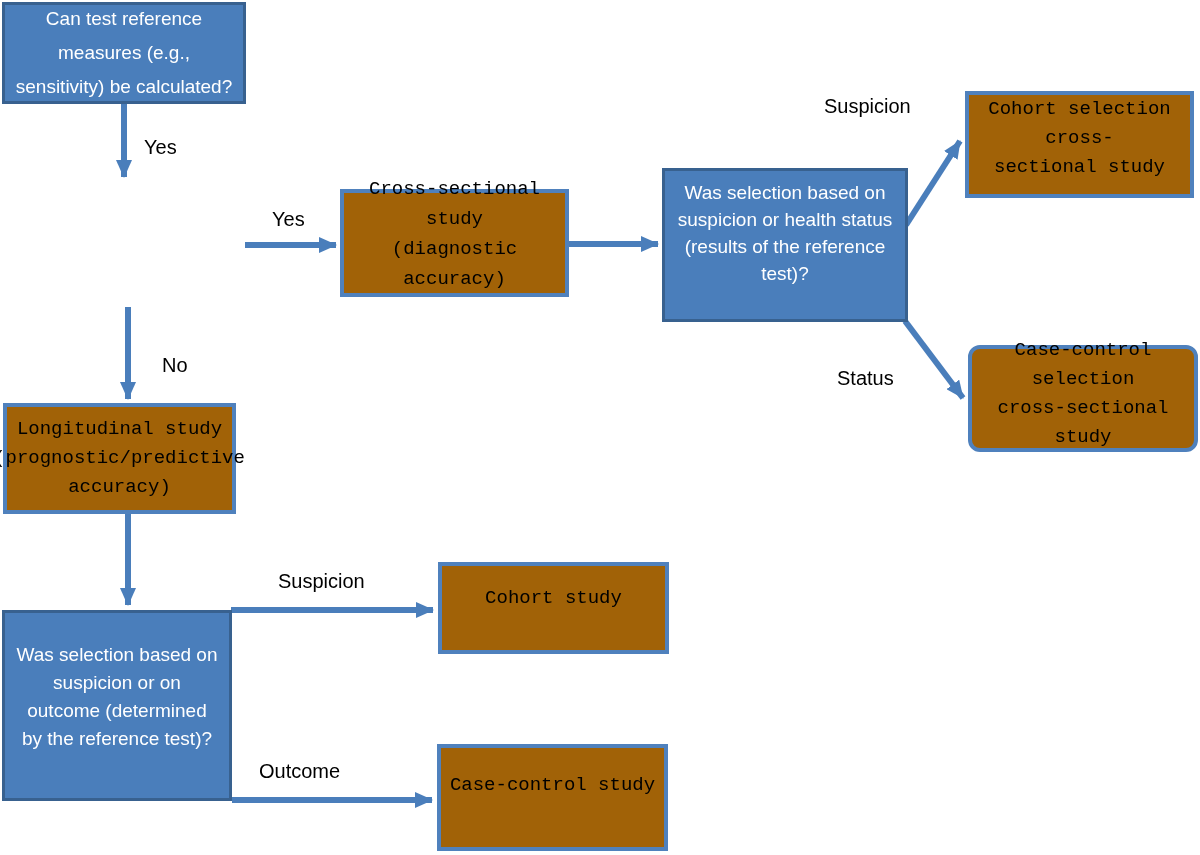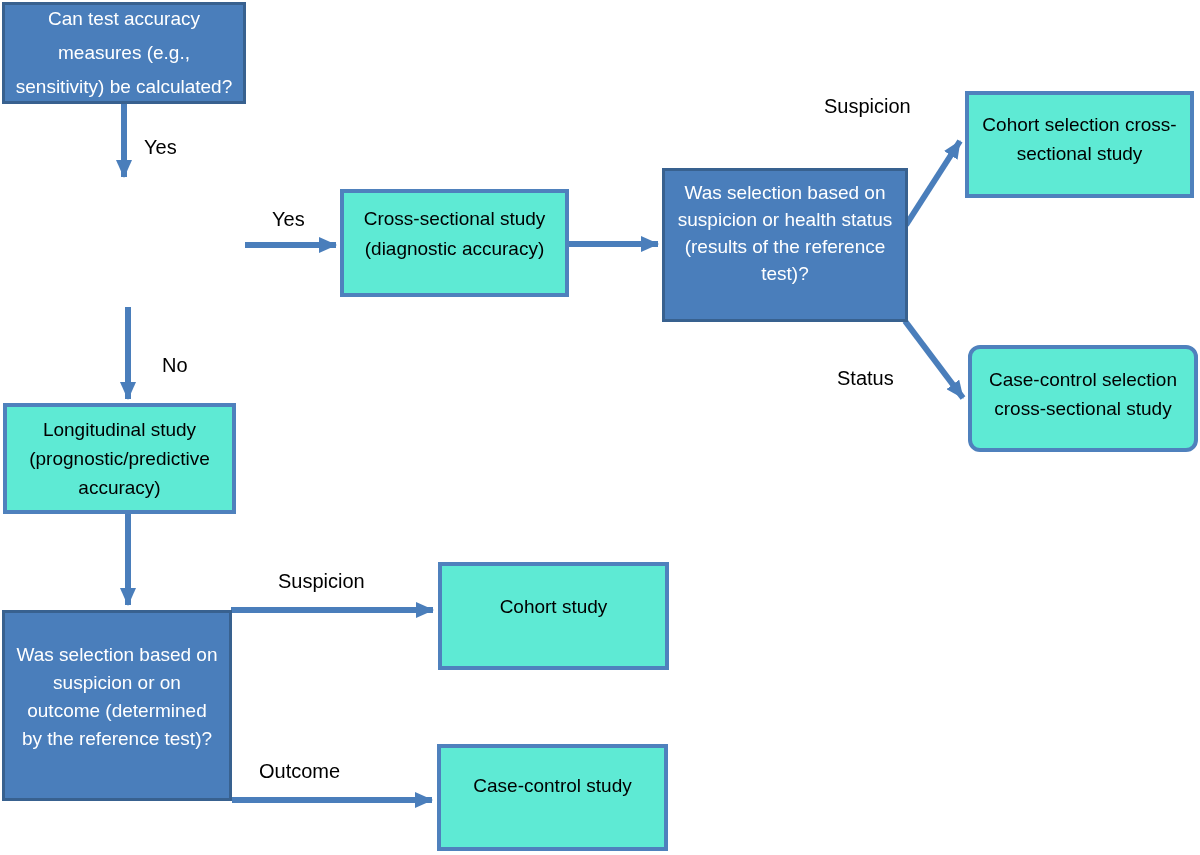--- a/index.html
+++ b/index.html
@@ -33,40 +33,41 @@
     text-align:center;
     white-space:pre-line;
     font-size:19px;
   }
   .box.question{
     background:var(--node-fill);
     border:3px solid var(--node-border);
     color:var(--node-text);
   }
   .box.outcome{
-    background:#5eead4;
+    background:#a16207;
     border:4px solid var(--outcome-node-border);
     color:var(--outcome-text);
+    font-family:Liberation Mono, monospace;
   }
   .edge-label{
     position:absolute;
     color:var(--label-text);
     font-size:20px;
     white-space:nowrap;
   }
   
   #node-can-test-accuracy   {left:2px;   top:2px;   width:244px; height:102px; line-height:34px;}
   #node-index-test-purpose  {left:2px;   top:182px; width:244px; height:126px; line-height:29px;}
   #node-cross-sectional     {left:340px; top:189px; width:229px; height:108px; line-height:30px; padding-bottom:18px;}
   #node-selection-health    {left:662px; top:168px; width:246px; height:154px; line-height:27px; padding-bottom:24px;}
   #node-cohort-selection    {left:965px; top:91px;  width:229px; height:107px; line-height:29px; padding-bottom:12px;}
   #node-case-control-sel    {left:968px; top:345px; width:230px; height:107px; line-height:29px; padding-bottom:10px;border-radius:12px;}
   #node-longitudinal        {left:3px;   top:403px; width:233px; height:111px; line-height:29px;}
   #node-selection-outcome   {left:2px;   top:610px; width:230px; height:191px; line-height:28px; padding-bottom:18px;}
-  #node-cohort-study        {left:438px; top:562px; width:231px; height:108px; line-height:29px; padding-bottom:20px;}
+  #node-cohort-study        {left:438px; top:562px; width:231px; height:92px; line-height:29px; padding-bottom:20px;}
   #node-case-control-study  {left:437px; top:744px; width:231px; height:107px; line-height:29px; padding-bottom:24px;}
   
   #label-yes-top          {left:144px; top:136px;}
   #label-yes-right        {left:272px; top:208px;}
   #label-no               {left:162px; top:354px;}
   #label-suspicion-upper  {left:824px; top:95px;}
   #label-status           {left:837px; top:367px;}
   #label-suspicion-lower  {left:278px; top:570px;}
   #label-outcome          {left:259px; top:760px;}
 </style>
@@ -85,21 +86,21 @@
     <line class="arrow-line" x1="245" y1="245" x2="336" y2="245" marker-end="url(#arrowhead)"></line>
     <line class="arrow-line" x1="568" y1="244" x2="658" y2="244" marker-end="url(#arrowhead)"></line>
     <line class="arrow-line" x1="906" y1="225" x2="960" y2="141" marker-end="url(#arrowhead)"></line>
     <line class="arrow-line" x1="905" y1="321" x2="963" y2="398" marker-end="url(#arrowhead)"></line>
     <line class="arrow-line" x1="128" y1="307" x2="128" y2="399" marker-end="url(#arrowhead)"></line>
     <line class="arrow-line" x1="128" y1="513" x2="128" y2="605" marker-end="url(#arrowhead)"></line>
     <line class="arrow-line" x1="231" y1="610" x2="433" y2="610" marker-end="url(#arrowhead)"></line>
     <line class="arrow-line" x1="232" y1="800" x2="432" y2="800" marker-end="url(#arrowhead)"></line>
   </svg>
 
-  <div class="box question" id="node-can-test-accuracy">Can test accuracy
+  <div class="box question" id="node-can-test-accuracy">Can test reference
 measures (e.g.,
 sensitivity) be calculated?</div>
 
 
   <div class="box outcome" id="node-cross-sectional">Cross-sectional study
 (diagnostic accuracy)</div>
 
   <div class="box question" id="node-selection-health">Was selection based on
 suspicion or health status
 (results of the reference

